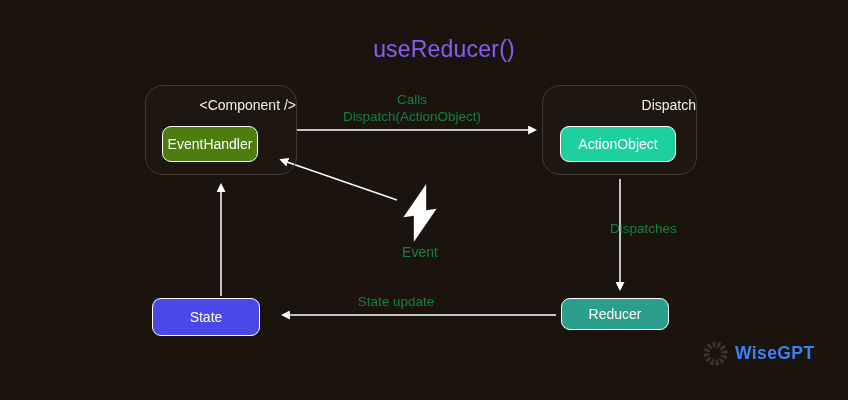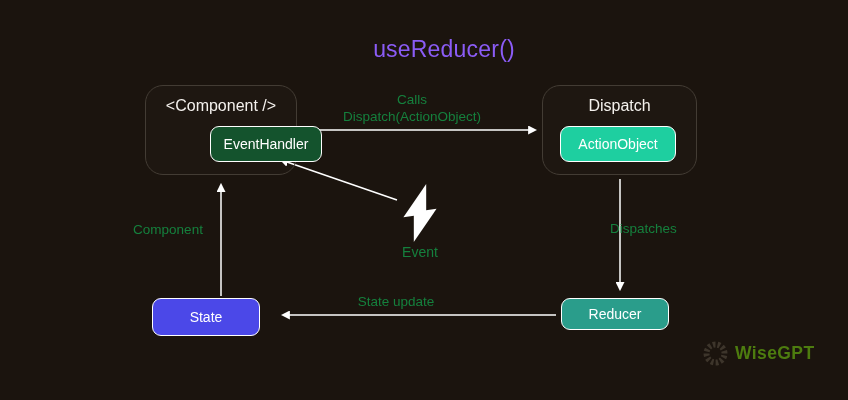--- a/index.html
+++ b/index.html
@@ -8,22 +8,22 @@
     font-family:"Liberation Sans",sans-serif;color:#f4f1ed;overflow:hidden;
   }
   .title{
     position:absolute;top:36px;left:0;width:100%;text-align:center;
     font-size:23px;font-weight:500;color:#8b5cf6;letter-spacing:.2px;padding-left:20px;
   }
   .group-box{
     position:absolute;border:1px solid #433c34;border-radius:18px;background:rgba(255,255,255,0.015);
   }
   .group-box .group-label{
-    position:absolute;top:11px;left:0;width:100%;text-align:center;
-    font-size:16px;color:#f4f1ed;
+    position:absolute;top:11px;left:0;width:100%;text-align:right;
+    font-size:14px;color:#f4f1ed;
   }
   .node{
     position:absolute;display:flex;align-items:center;justify-content:center;
     border:1.7px solid #ffffff;border-radius:9px;font-size:14px;color:#ffffff;
     box-sizing:border-box;
   }
   .edge-label{position:absolute;font-size:13.5px;line-height:17px;color:#15803d;}
   .center{text-align:center;}
   .arrows{position:absolute;inset:0;pointer-events:none;}
   .watermark{
@@ -48,21 +48,21 @@
     <line x1="297" y1="130" x2="529" y2="130" stroke="#ffffff" stroke-width="1.5" marker-end="url(#ah)"></line>
     <line x1="620" y1="179" x2="620" y2="283" stroke="#ffffff" stroke-width="1.5" marker-end="url(#ah)"></line>
     <line x1="556" y1="315" x2="289" y2="315" stroke="#ffffff" stroke-width="1.5" marker-end="url(#ah)"></line>
     <line x1="221" y1="296" x2="221" y2="191" stroke="#ffffff" stroke-width="1.5" marker-end="url(#ah)"></line>
     <line x1="397" y1="200" x2="287" y2="162" stroke="#ffffff" stroke-width="1.5" marker-end="url(#ah)"></line>
   </svg>
 
   <div class="group-box" style="left:145px;top:85px;width:150px;height:88px;">
     <div class="group-label">&lt;Component /&gt;</div>
   </div>
-  <div class="node" style="left: 162px; top: 126px; width: 112px; height: 36px; background-color: #14532d; margin-left: 48px;">
+  <div class="node" style="left: 162px; top: 126px; width: 96px; height: 36px; background-color: #4d7c0f;">
     <span>EventHandler</span>
   </div>
 
   <div class="group-box" style="left:542px;top:85px;width:153px;height:88px;">
     <div class="group-label">Dispatch</div>
   </div>
   <div class="node" style="left: 560px; top: 126px; width: 116px; height: 36px; background-color: rgb(30, 207, 160);">
     <span>ActionObject</span>
   </div>
 
@@ -79,29 +79,28 @@
     <div>Dispatch(ActionObject)</div>
   </div>
 
   <div class="edge-label" style="left:610px;top:220px;">
     <div>Dispatches</div>
   </div>
 
   <div class="edge-label center" style="left:316px;top:293px;width:160px;">State update</div>
 
   <div class="edge-label center" style="left:118px;top:221px;width:100px;">
-    <div>Component</div>
   </div>
 
   <svg class="bolt" width="38" height="58" viewBox="0 0 34 56">
     <polygon points="23,0 23,29 1,32" fill="#ffffff"></polygon>
     <polygon points="11,56 11,27 33,24" fill="#ffffff"></polygon>
   </svg>
   <div class="edge-label center" style="left:388px;top:244px;width:64px;font-size:14px;">Event</div>
 
-  <div class="watermark" style="color: #4d7c0f;">
+  <div class="watermark" style="color: #3b82f6;">
     <svg width="27" height="27" viewBox="0 0 27 27">
       <circle cx="13.5" cy="13.5" r="9" fill="none" stroke="#3d352b" stroke-width="6" stroke-dasharray="2.6 2.1" transform="rotate(12 13.5 13.5)"></circle>
     </svg>
     <span class="wm-text">WiseGPT</span>
   </div>
 
 </div>
 
 </body></html>

